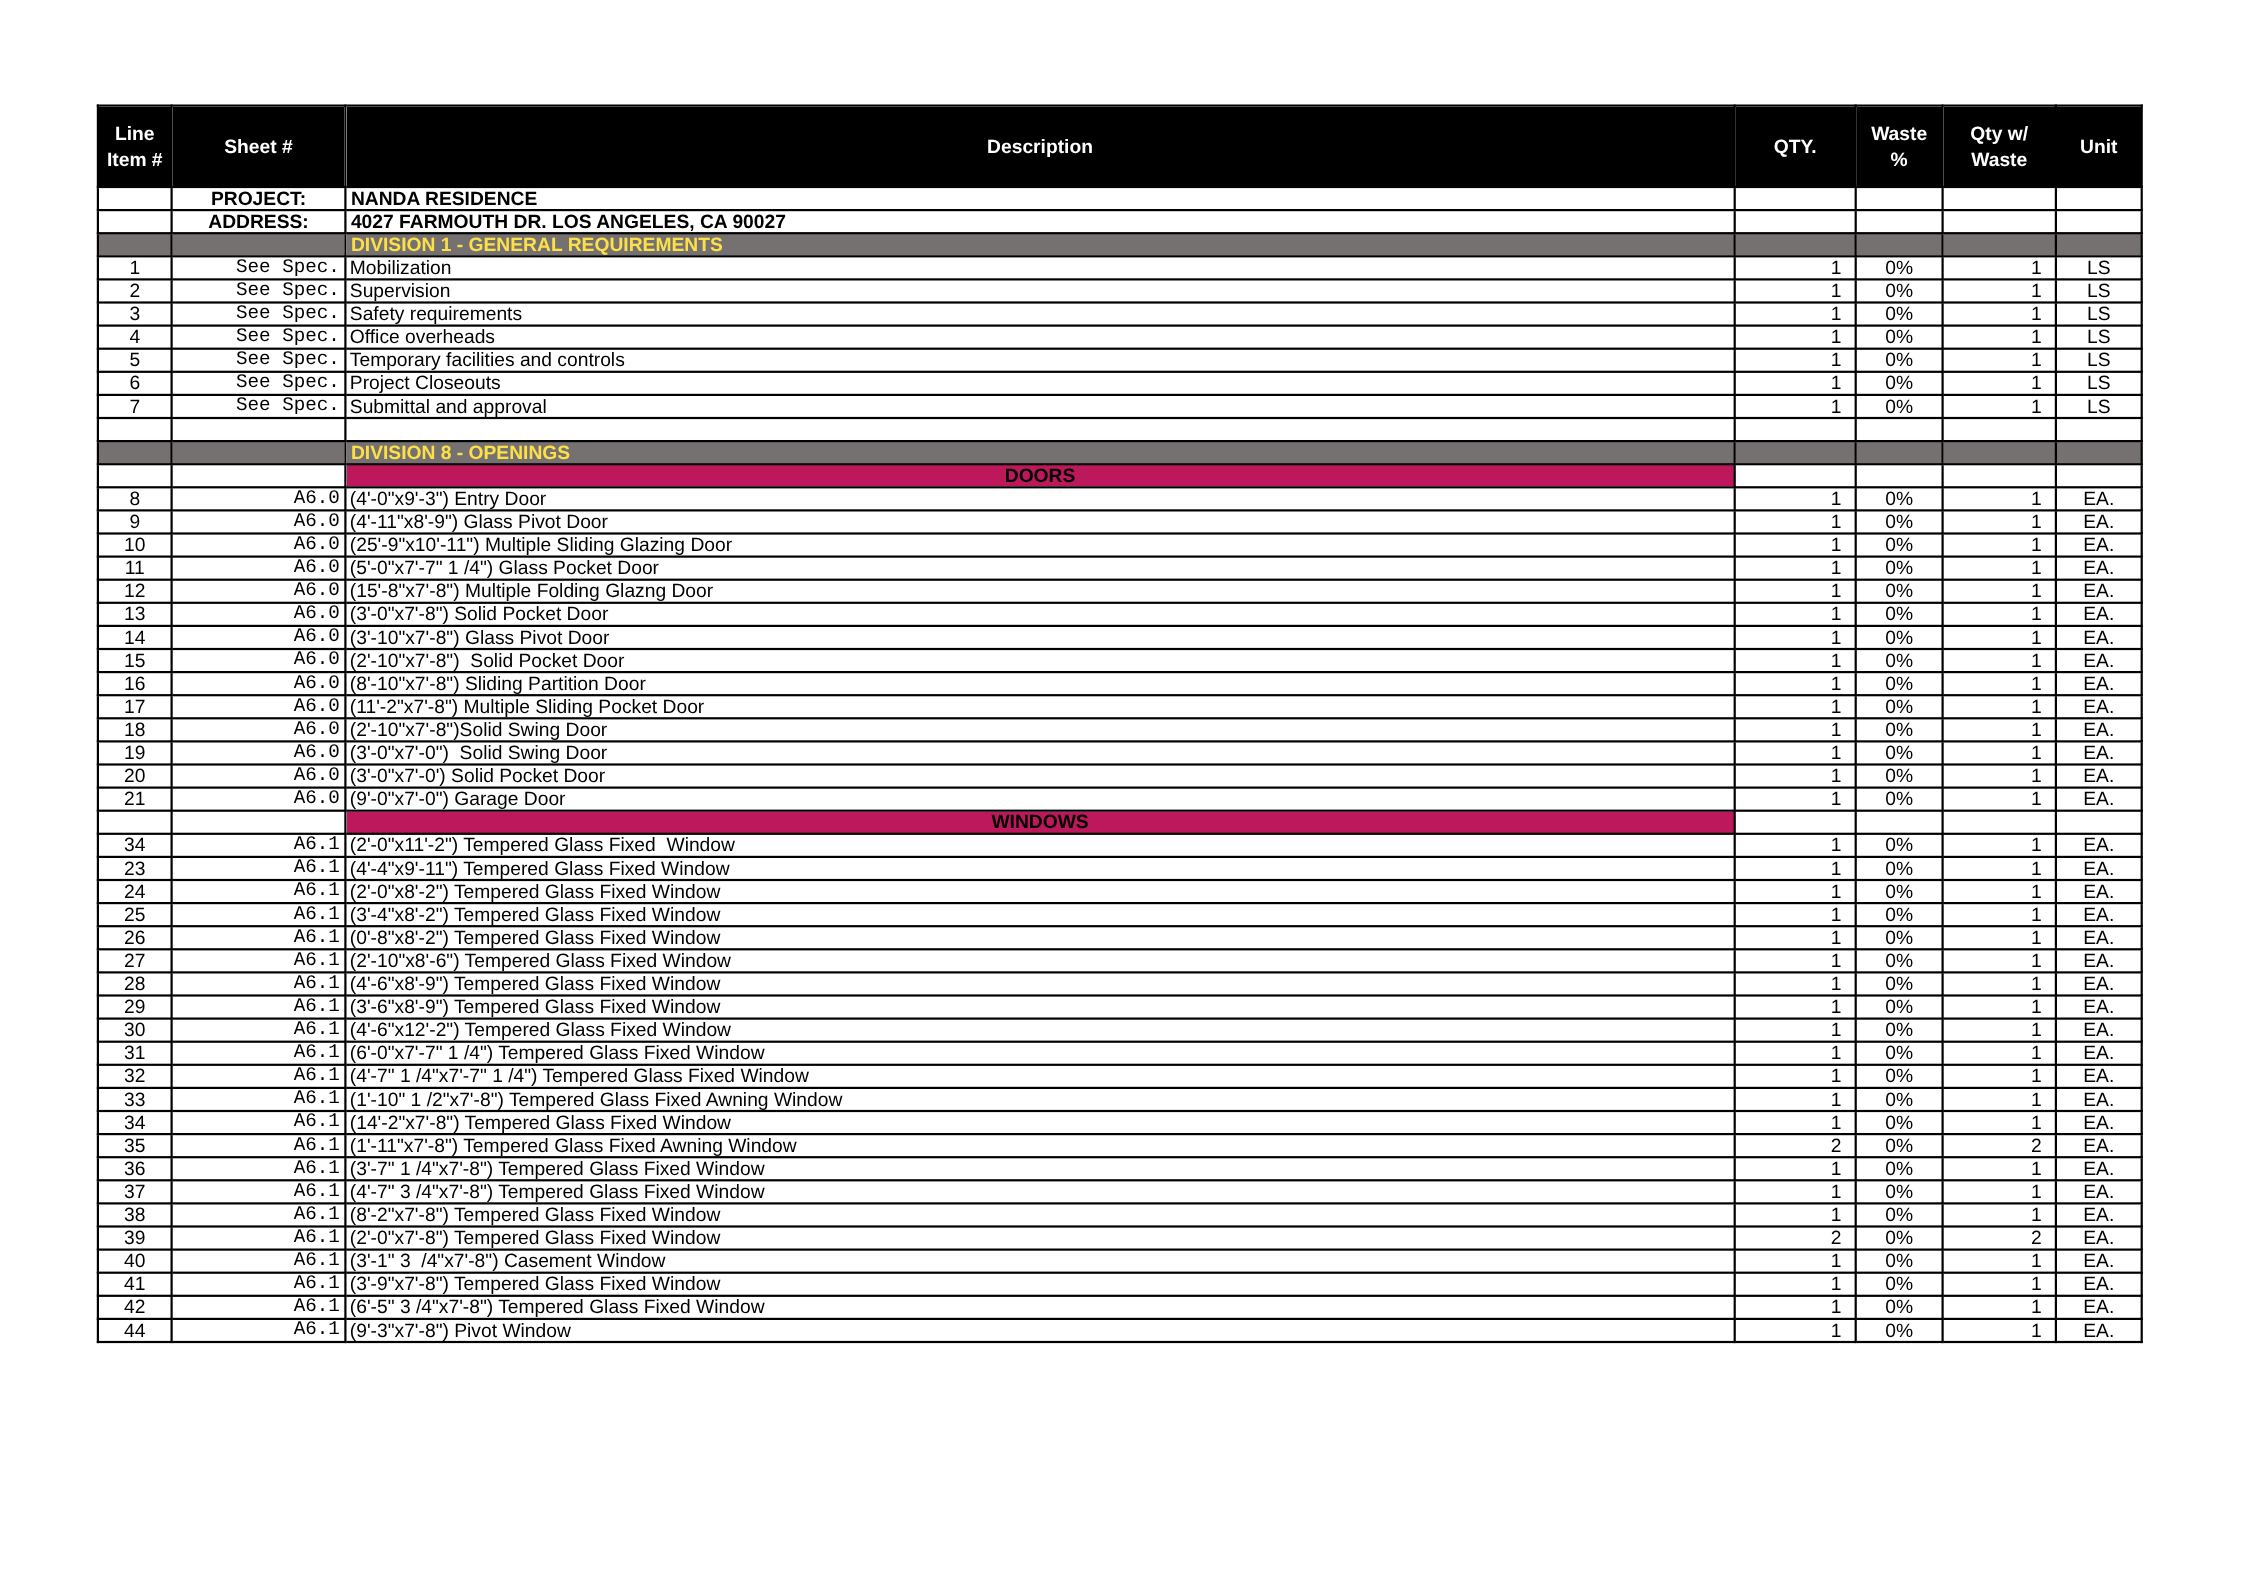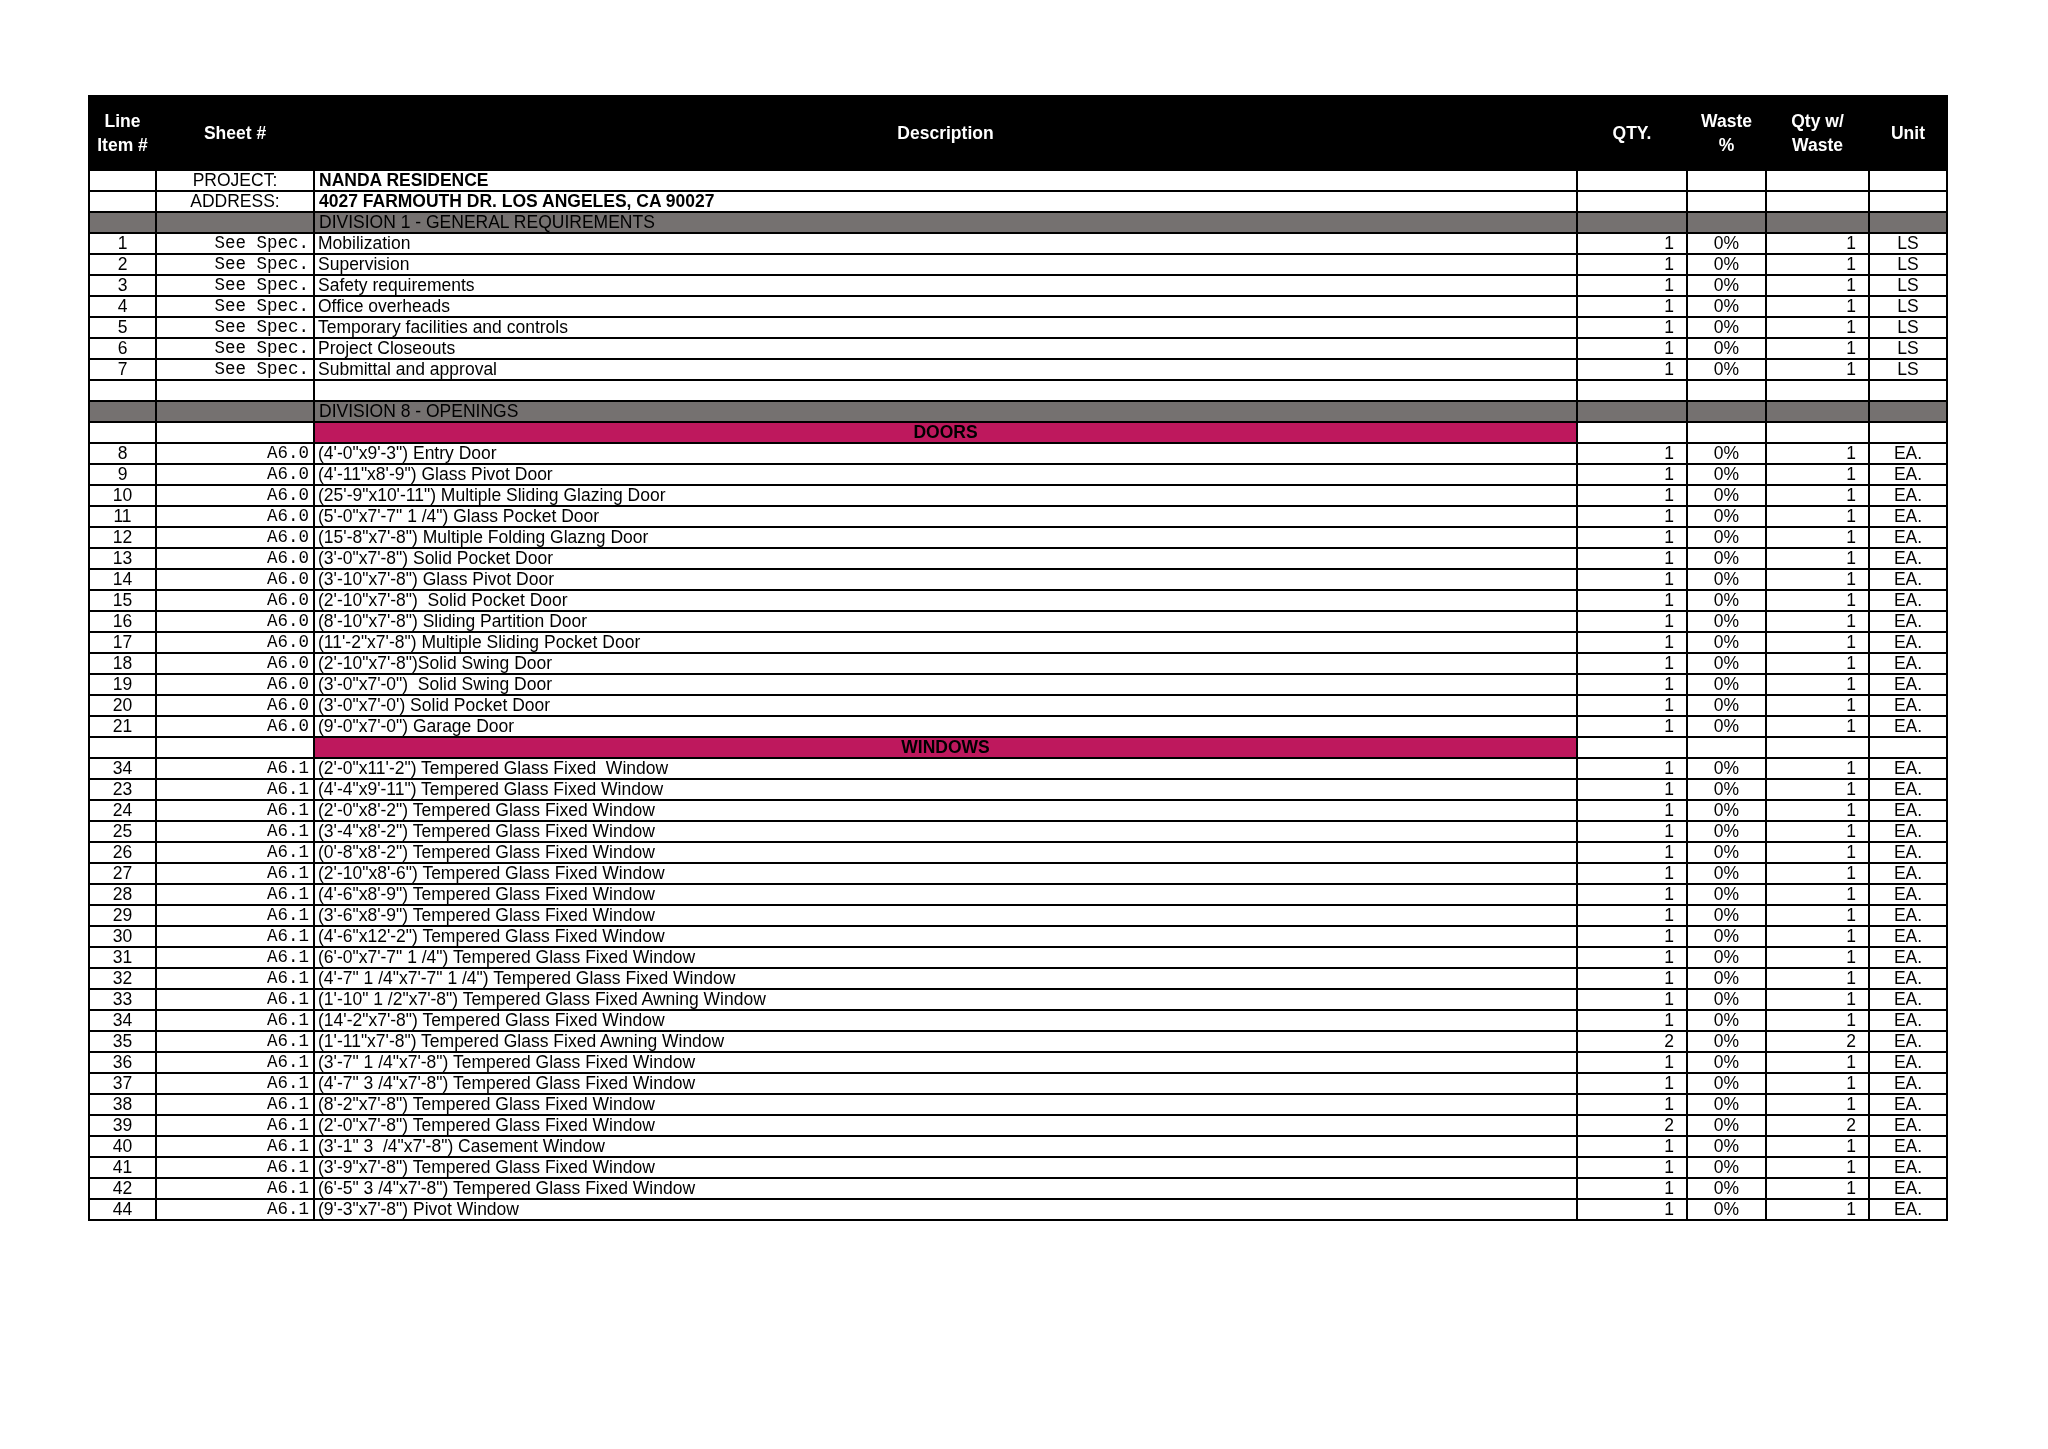--- a/index.html
+++ b/index.html
@@ -20,23 +20,23 @@
              font-size: 17.5px; line-height: 24px; text-align: center; white-space: normal;
              border-color: #000; }
   thead th.desc { text-align: center; margin-top: 44px; }
   td.num { text-align: center; }
   td.sheetno { text-align: right; font-family: Liberation Mono, monospace; }
   td.desc { text-align: left; padding-left: 3px; }
   td.qty { text-align: right; padding-right: 12px; }
   td.waste { text-align: center; }
   td.qtyw { text-align: right; padding-right: 12px; }
   td.unit { text-align: center; }
-  tr.meta td.label { text-align: center; font-weight: normal; }
+  tr.meta td.label { text-align: center; font-weight: bold; }
   tr.meta td.value { font-weight: bold; }
-  tr.division td { background: #757170; color: #000000; font-weight: normal; }
+  tr.division td { background: #757170; color: #fde047; font-weight: bold; }
   tr.subhead td.sub { background: #be185d; font-weight: bold; text-align: center; }
   tr.blank td { height: 19px; }
 </style>
 </head>
 <body>
 
 <div class="sheet">
   <table>
     <colgroup>
       <col class="c1">

